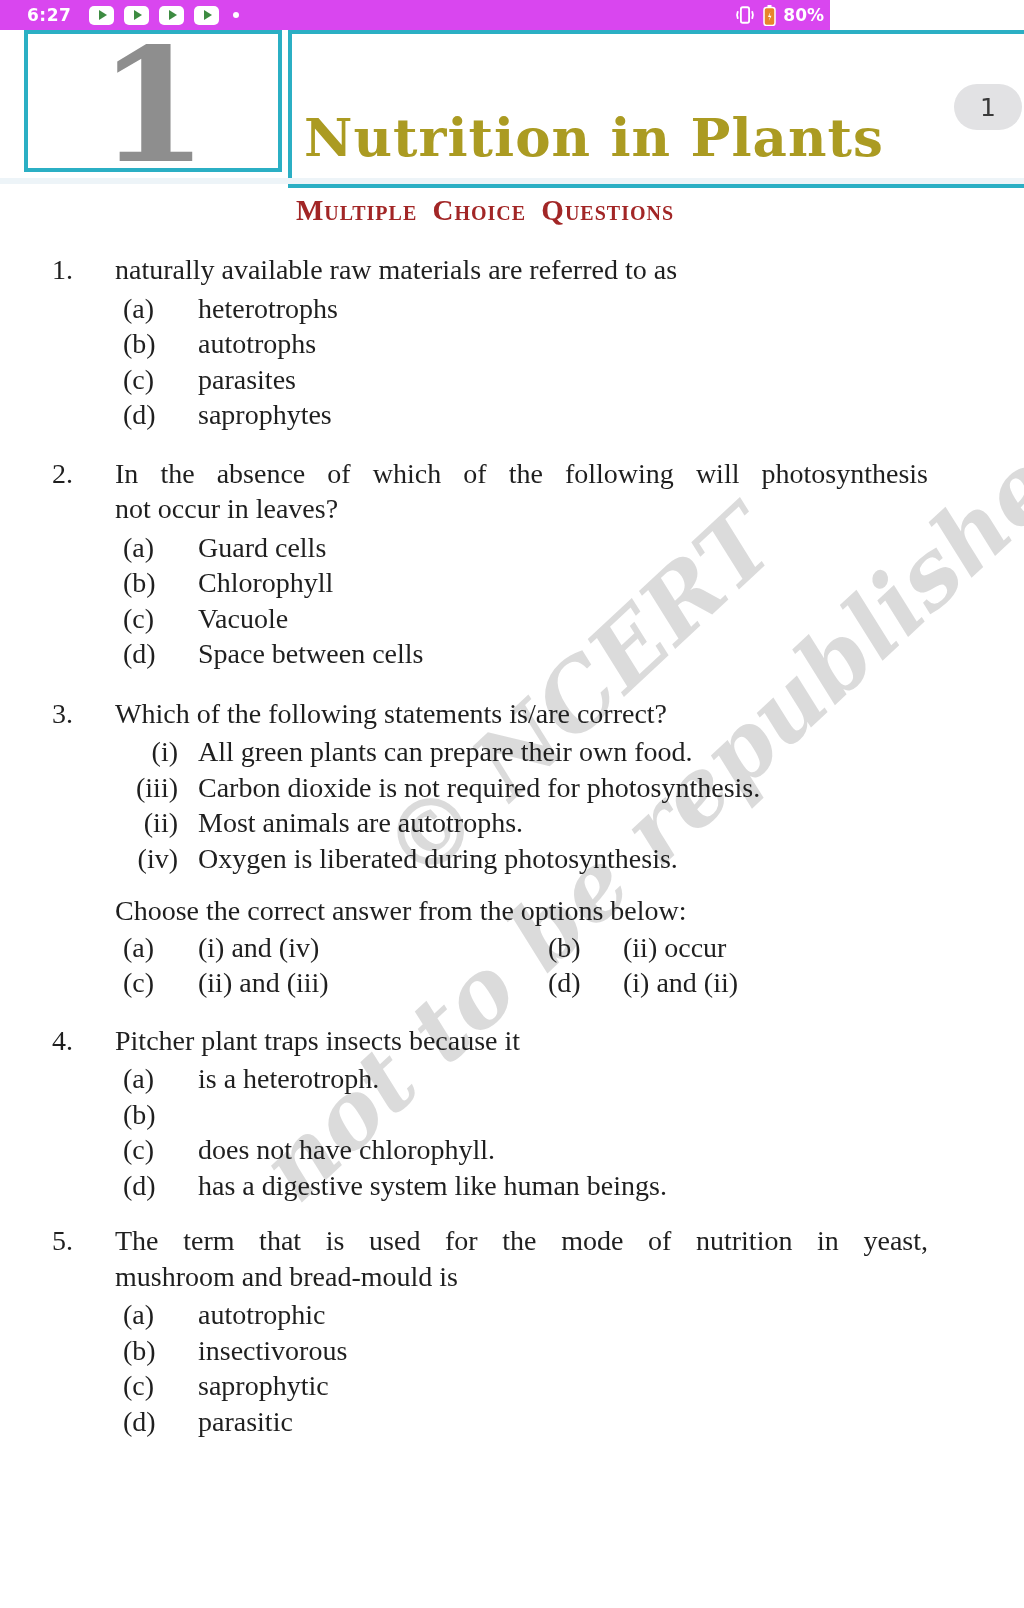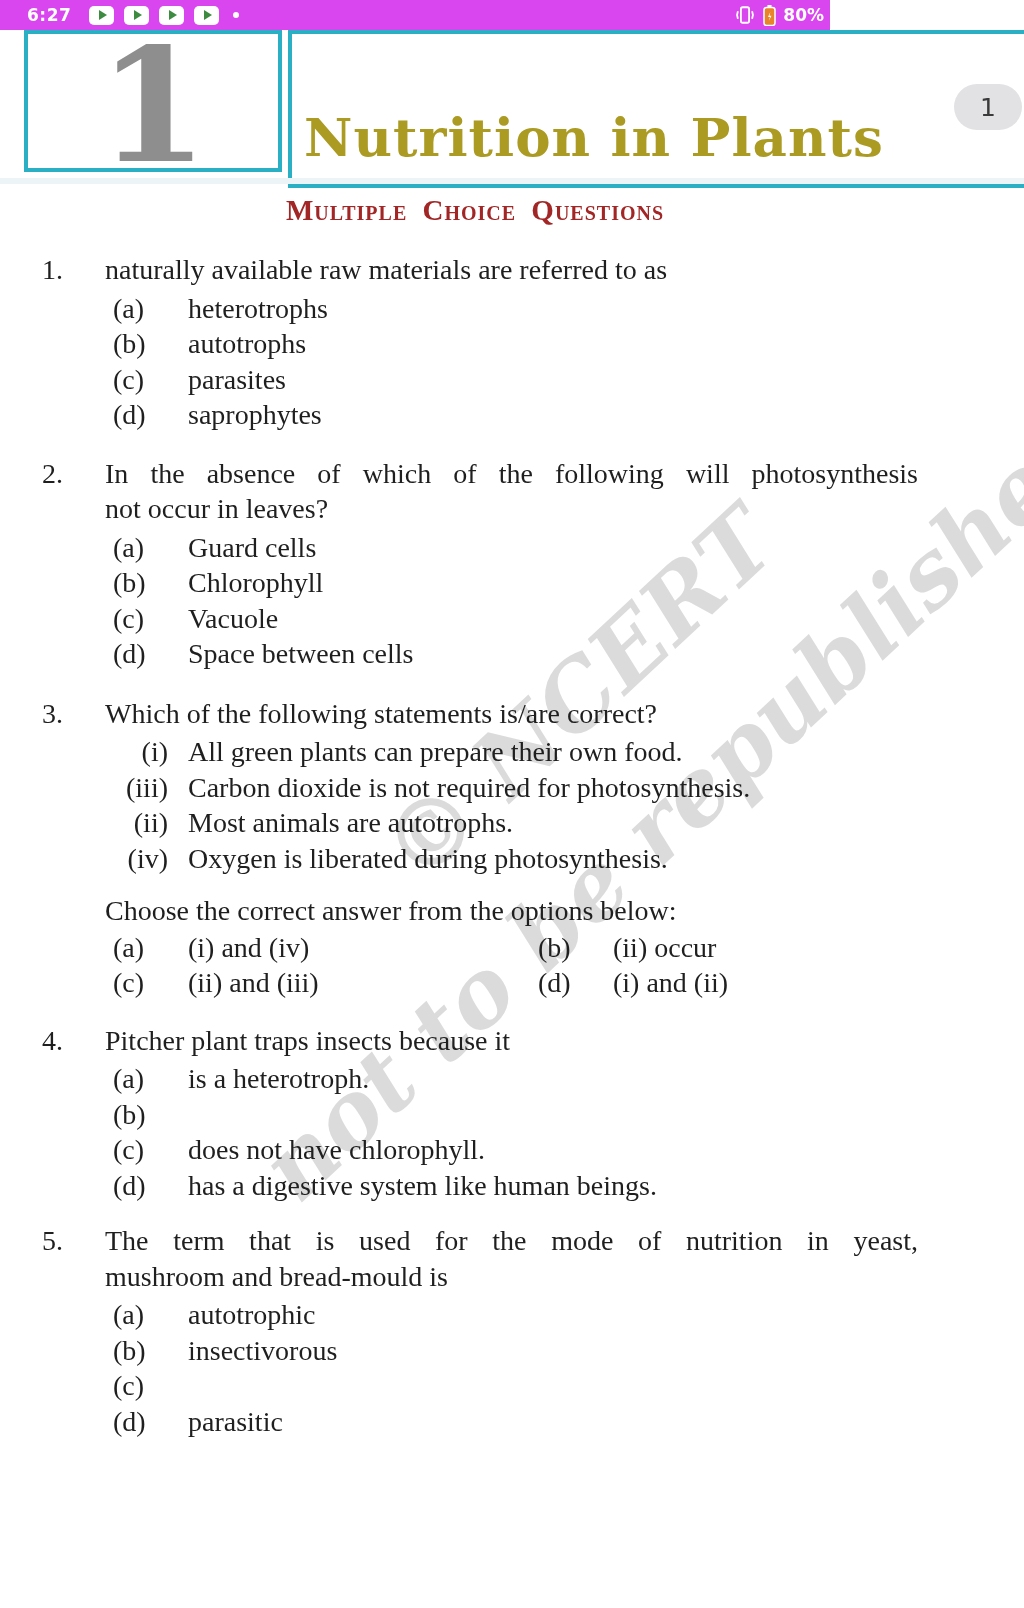--- a/index.html
+++ b/index.html
@@ -34,21 +34,21 @@
 
   
   .watermark{position:absolute;left:-40px;top:600px;width:1340px;text-align:center;
              transform:rotate(-43deg);transform-origin:center;z-index:0;pointer-events:none;
              font-family:"DejaVu Serif",serif;font-style:italic;font-weight:bold;
              color:rgba(145,145,145,0.33);}
   .wm1{font-size:92px;line-height:150px;}
   .wm2{font-size:92px;line-height:150px;}
 
   
-  .content{position:absolute;left:0;top:184px;width:829px;z-index:1;}
+  .content{position:absolute;left:0;top:184px;width:829px;z-index:1;padding-left:10px;}
   .mcq-heading{width:950px;text-align:center;margin:10px 0 0 0;font-size:29px;font-weight:bold;
                font-variant:small-caps;letter-spacing:1px;word-spacing:7px;color:#a22626;}
 
   .q{display:flex;padding-left:42px;}
   .qnum{width:63px;flex-shrink:0;font-size:28px;line-height:35.5px;}
   .qbody{width:813px;font-size:28px;line-height:35.5px;}
   .qline{width:813px;}
   .just{text-align:justify;text-align-last:justify;}
   .opts{margin-top:3px;}
   .opt{display:flex;}
@@ -251,20 +251,21 @@
           <div class="opt">
               <span class="ol">(a)</span>
               <span class="ot">autotrophic</span>
             </div>
           <div class="opt">
               <span class="ol">(b)</span>
               <span class="ot">insectivorous</span>
             </div>
           <div class="opt">
               <span class="ol">(c)</span>
+              <span class="ot">saprophytic</span>
             </div>
           <div class="opt">
               <span class="ol">(d)</span>
               <span class="ot">parasitic</span>
             </div>
         </div>
       </div>
     </div>
 
   </div>

